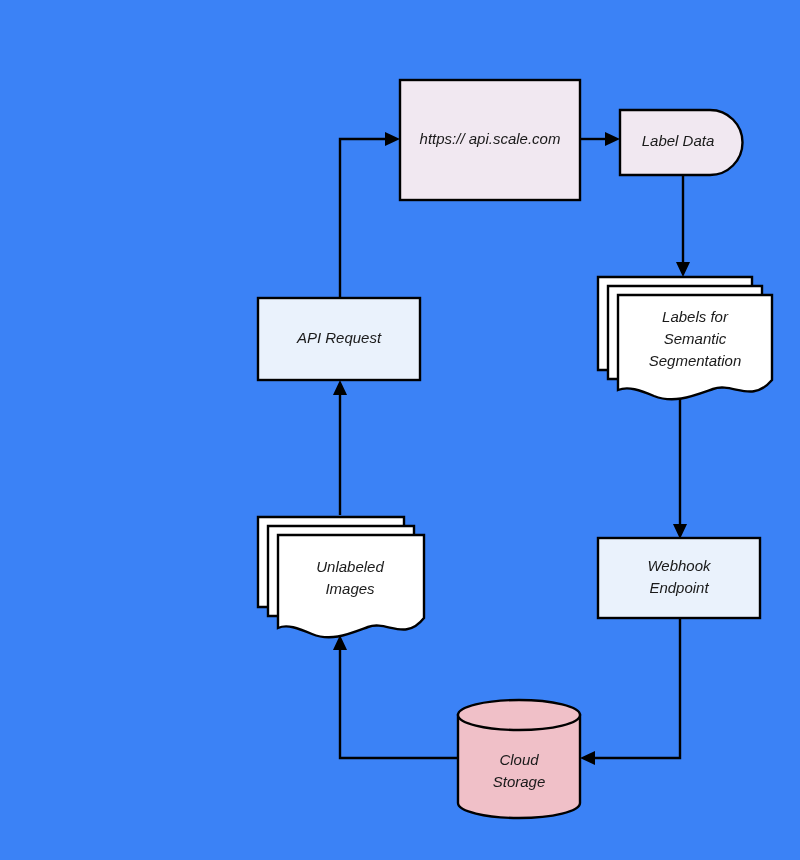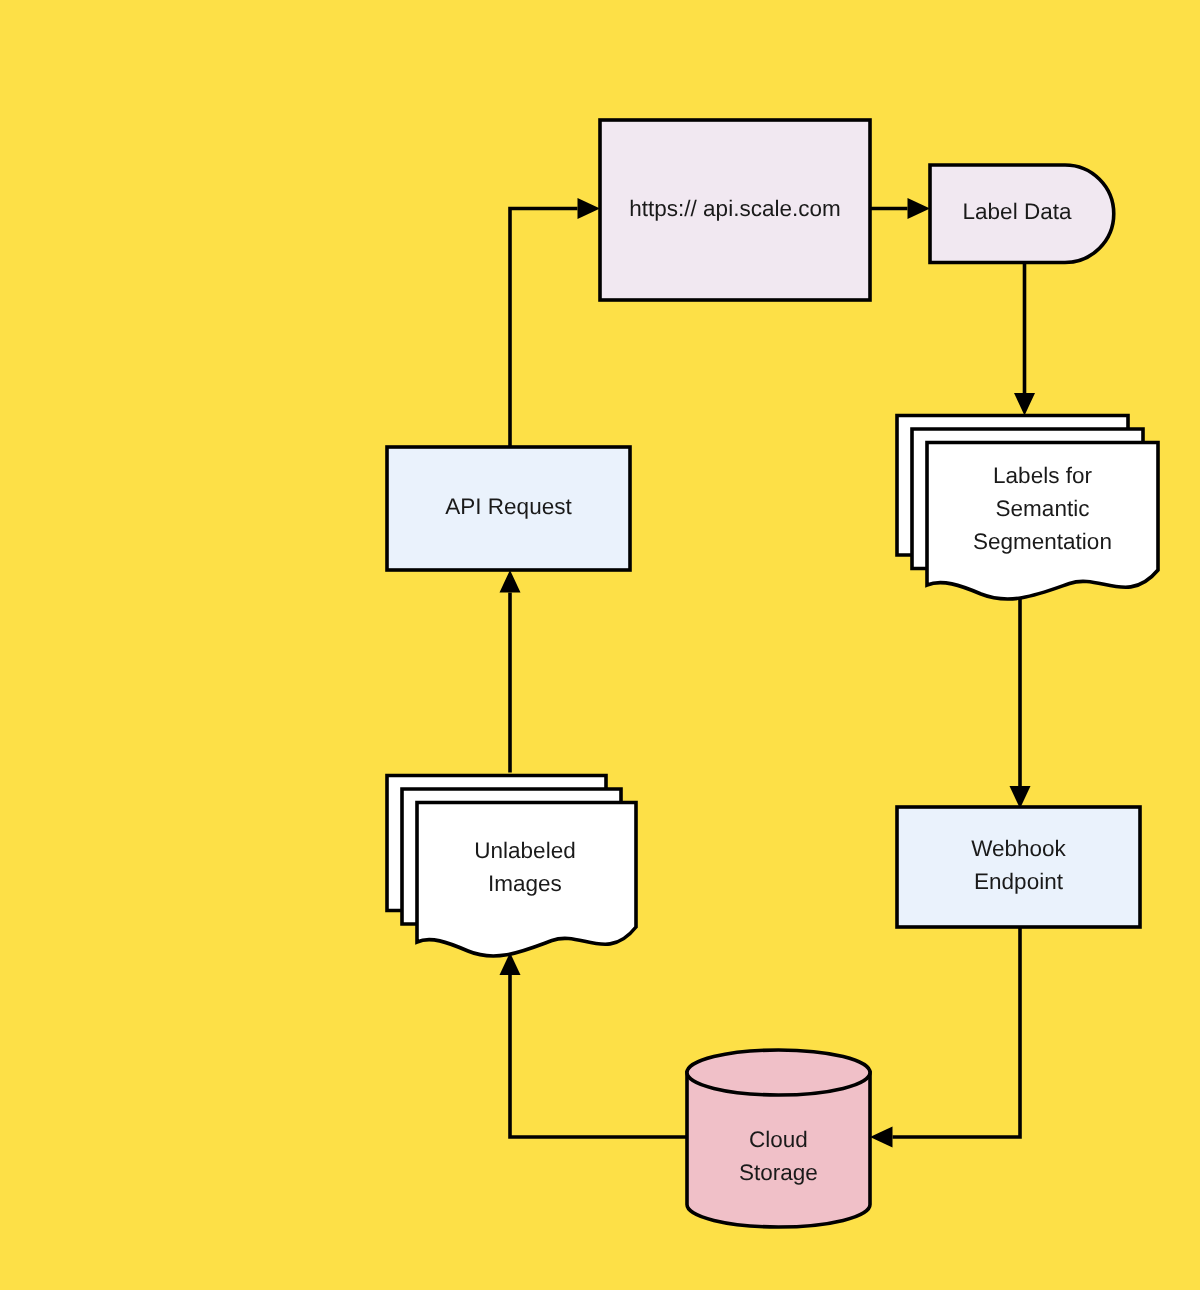--- a/index.html
+++ b/index.html
@@ -8,22 +8,23 @@
     padding: 0;
     background: #ffffff;
   }
   body {
     font-family: "Liberation Sans", sans-serif;
   }
   #canvas {
     position: relative;
     width: 800px;
     height: 860px;
-    background: #fde047;
+    background: #3b82f6;
     overflow: hidden;
+    font-style: italic;
   }
   #diagram-svg {
     position: absolute;
     left: 0;
     top: 0;
     width: 800px;
     height: 860px;
   }
   .node-text {
     font-family: "Liberation Sans", sans-serif;

